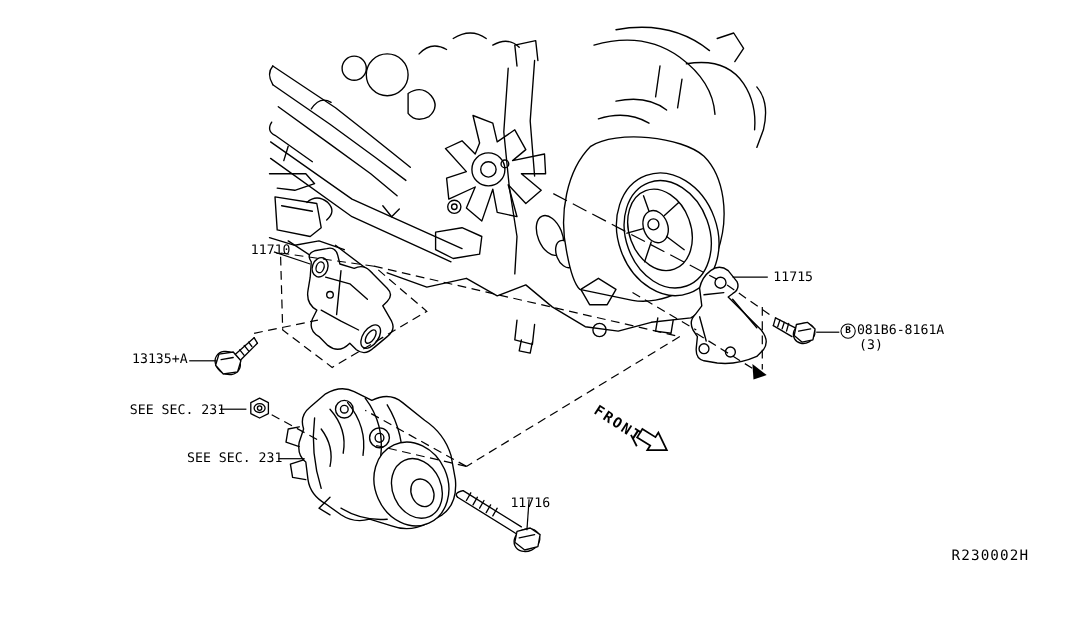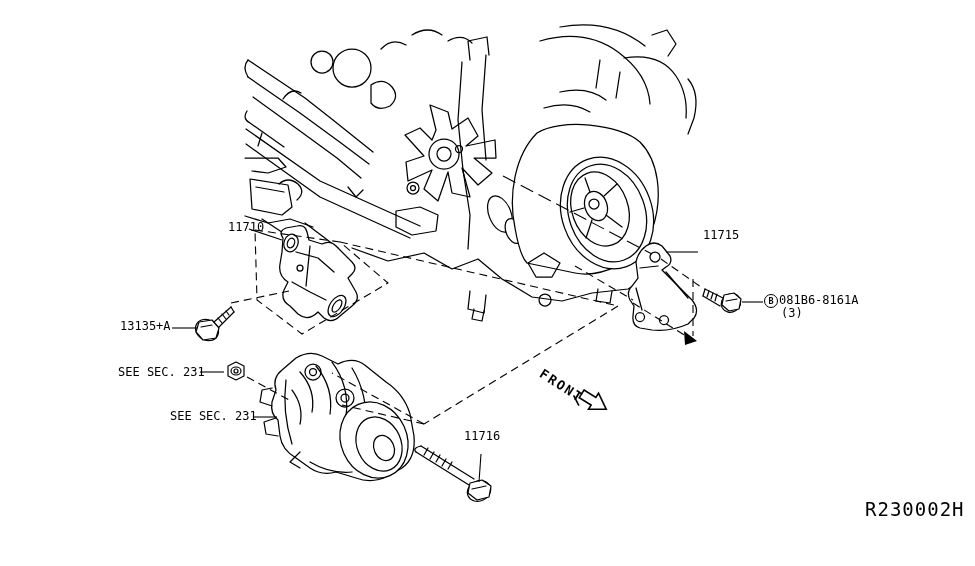--- a/index.html
+++ b/index.html
@@ -17,21 +17,21 @@
     display:inline-flex;align-items:center;justify-content:center;
     width:12px;height:12px;border:1.2px solid #000;border-radius:50%;
     font-size:8.5px;font-weight:bold;margin-right:1px;margin-top:0px;
   }
   .qty{position:absolute;left:17px;top:13px;}
   .front-label{
     position:absolute;font-size:13px;letter-spacing:2px;font-weight:bold;
     transform:rotate(33deg);transform-origin:0 0;white-space:nowrap;
   }
   .ref-code{
-    position:absolute;font-size:19px;letter-spacing:1px;white-space:nowrap;
+    position:absolute;font-size:13px;letter-spacing:1px;white-space:nowrap;
   }
 </style>
 </head>
 <body>
 
 <div id="stage">
 
   <svg id="artwork" width="975" height="566" viewBox="0 0 975 566">
 
     <g stroke="#000" fill="none" stroke-width="1.25" stroke-linecap="round" stroke-linejoin="round">
@@ -249,23 +249,23 @@
   </svg>
 
   <div class="lbl" style="left:228px;top:221px">11710</div>
 
   <div class="lbl" style="left:120px;top:320px">13135+A</div>
 
   <div class="lbl" style="left:118px;top:366px">SEE SEC. 231</div>
 
   <div class="lbl" style="left:170px;top:410px">SEE SEC. 231</div>
 
-  <div class="lbl" style="left:464px;top:430px">11716</div>
-
-  <div class="lbl" style="left:703px;top:229px">11715</div>
+  <div class="lbl" style="left:464px;top:451px">11716</div>
+
+  <div class="lbl" style="left:703px;top:245px">11715</div>
 
   <div class="lbl lbl-bolt" style="left:764px;top:294px">
     <span class="circle-marker">B</span>
     <span>081B6-8161A</span>
     <span class="qty">(3)</span>
   </div>
 
   <div class="front-label" style="left:545px;top:366px">FRONT</div>
 
   <div class="ref-code" style="left:865px;top:498px">R230002H</div>

